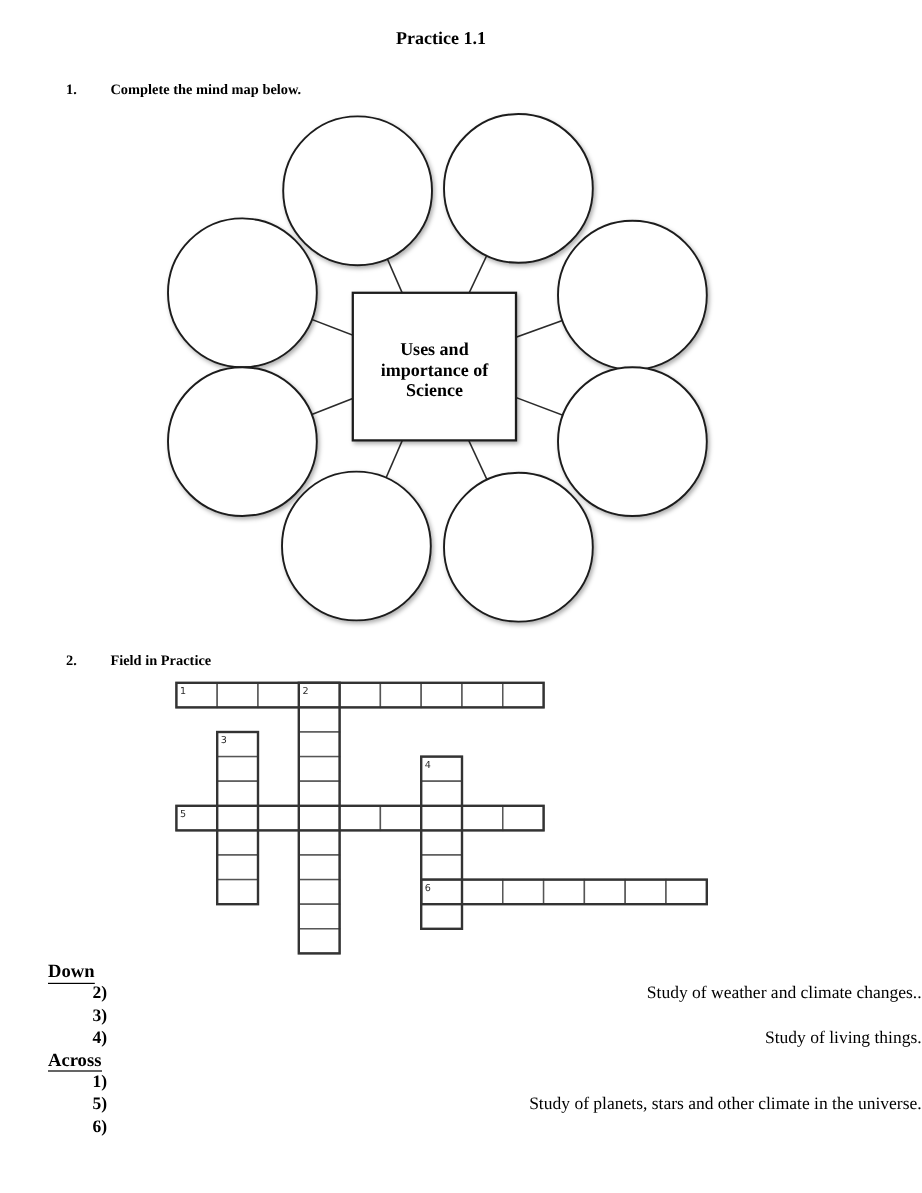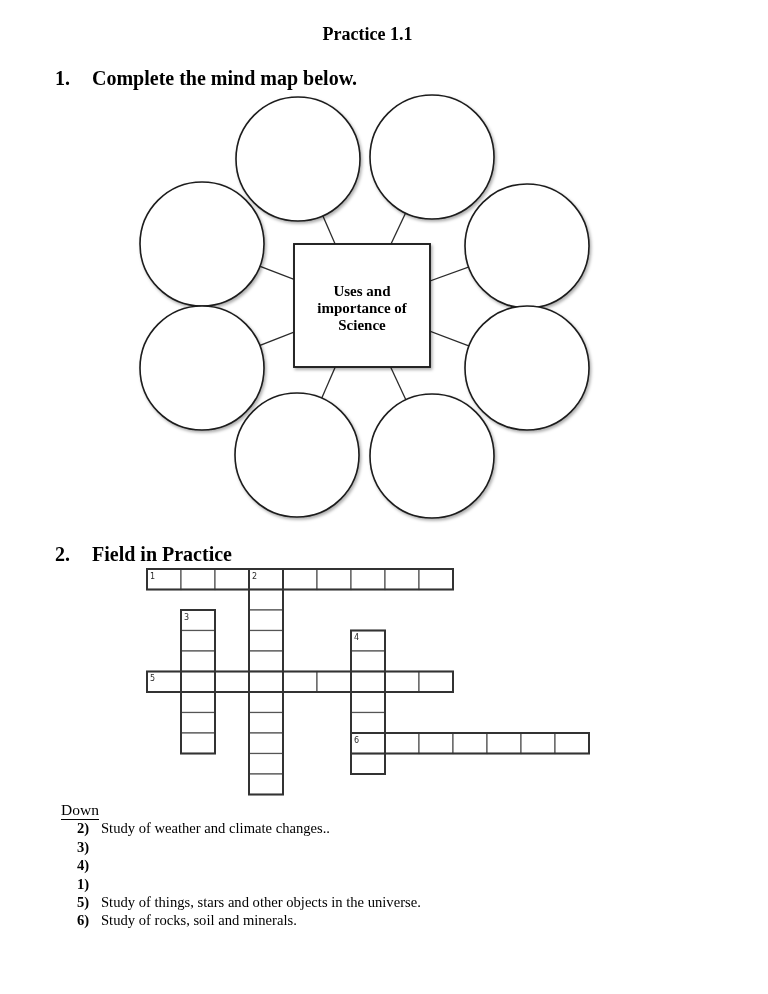--- a/index.html
+++ b/index.html
@@ -9,56 +9,56 @@
     position: relative;
     overflow: hidden;
     font-family: "Liberation Serif", serif;
     color: #000;
   }
   .page-title-wrap {
     position: absolute; top: 24px; left: 0; width: 735px;
     text-align: center;
   }
   .page-title {
-    font-size: 18px; font-weight: bold;
+    font-size: 15px; font-weight: bold;
   }
   .q-heading {
     position: absolute; left: 55px;
-    font-size: 20px; font-weight: bold;
+    font-size: 12px; font-weight: bold;
     white-space: nowrap;
   }
   #q1-heading { top: 67px; }
   #q2-heading { top: 543px; }
   .q-num { display: inline-block; width: 37px; }
   #mindmap-svg { position: absolute; top: 85px; left: 0; }
   #crossword-svg { position: absolute; top: 560px; left: 0; }
   .clues {
     position: absolute; top: 801px; left: 0; width: 768px;
   }
   .clue-header {
-    margin-left: 61px;
-    font-size: 15.5px; font-weight: normal;
+    margin-left: 40px;
+    font-size: 15.5px; font-weight: bold;
     line-height: 18.4px;
   }
   .clue-header span {
     border-bottom: 1.6px solid #000;
     padding-bottom: 0.5px;
   }
   .clue-row {
     display: flex;
     font-size: 14.6px;
     line-height: 18.4px;
   }
   .clue-num {
     font-weight: bold;
     margin-left: 77px;
     width: 24px;
     flex: none;
   }
-  .clue-text { flex: 1; }
+  .clue-text { flex: 1; text-align: right; }
 </style>
 </head>
 <body>
 
 <div class="page-title-wrap">
   <span class="page-title">Practice 1.1</span>
 </div>
 
 <div class="q-heading" id="q1-heading">
   <span class="q-num">1.</span><span>Complete the mind map below.</span>
@@ -173,25 +173,28 @@
   </div>
   <div class="clue-row">
     <span class="clue-num">2)</span>
     <span class="clue-text">Study of weather and climate changes..</span>
   </div>
   <div class="clue-row">
     <span class="clue-num">3)</span>
   </div>
   <div class="clue-row">
     <span class="clue-num">4)</span>
+    <span class="clue-text">Study of living things.</span>
+  </div>
+  <div class="clue-header">
+    <span>Across</span>
   </div>
   <div class="clue-row">
     <span class="clue-num">1)</span>
   </div>
   <div class="clue-row">
     <span class="clue-num">5)</span>
-    <span class="clue-text">Study of things, stars and other objects in the universe.</span>
+    <span class="clue-text">Study of planets, stars and other climate in the universe.</span>
   </div>
   <div class="clue-row">
     <span class="clue-num">6)</span>
-    <span class="clue-text">Study of rocks, soil and minerals.</span>
   </div>
 </div>
 
 </body></html>

